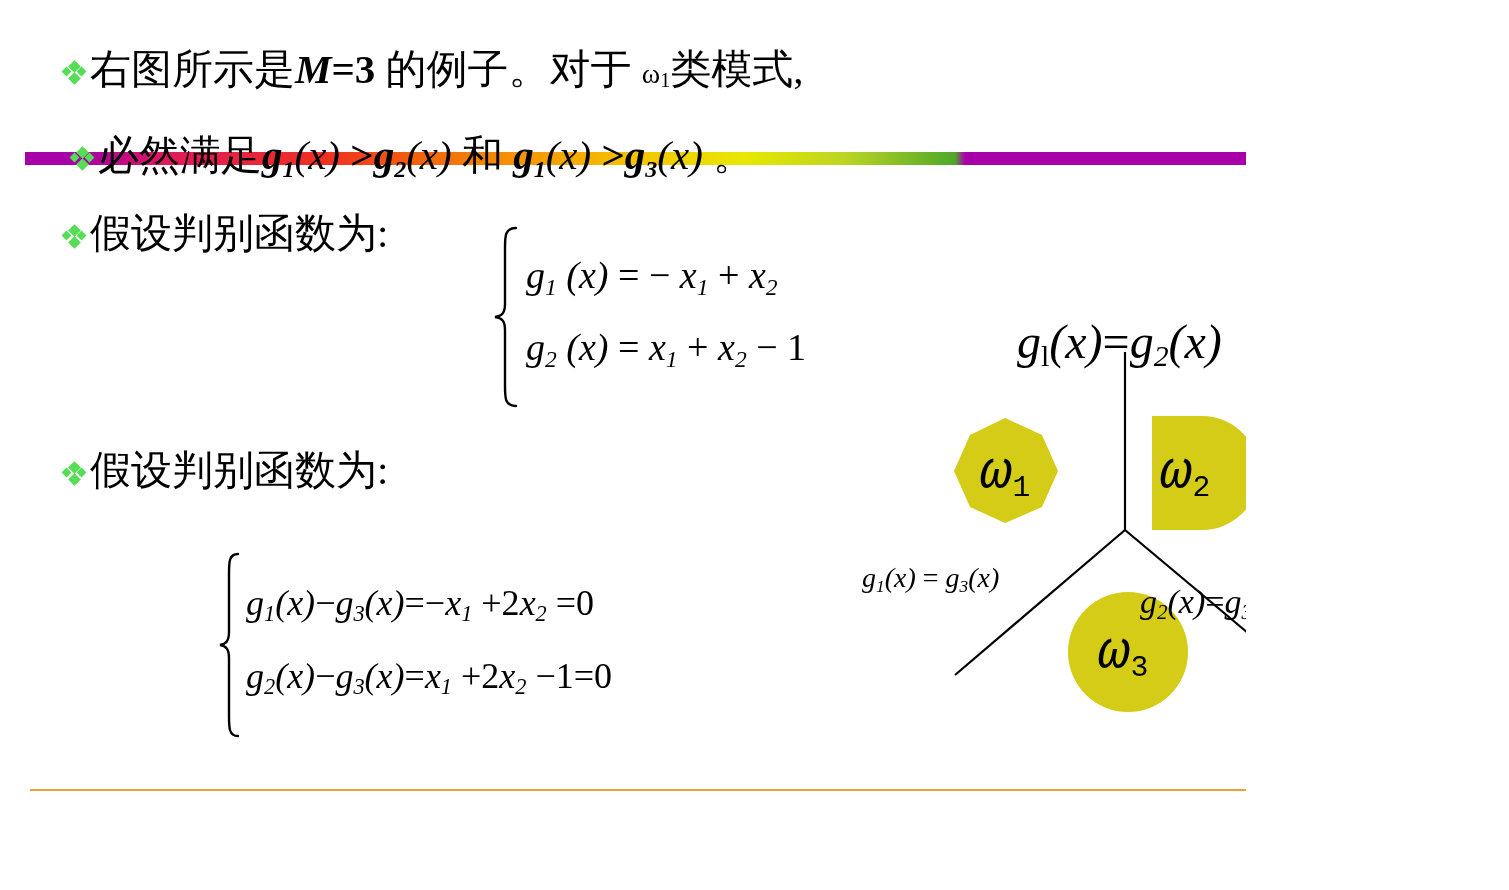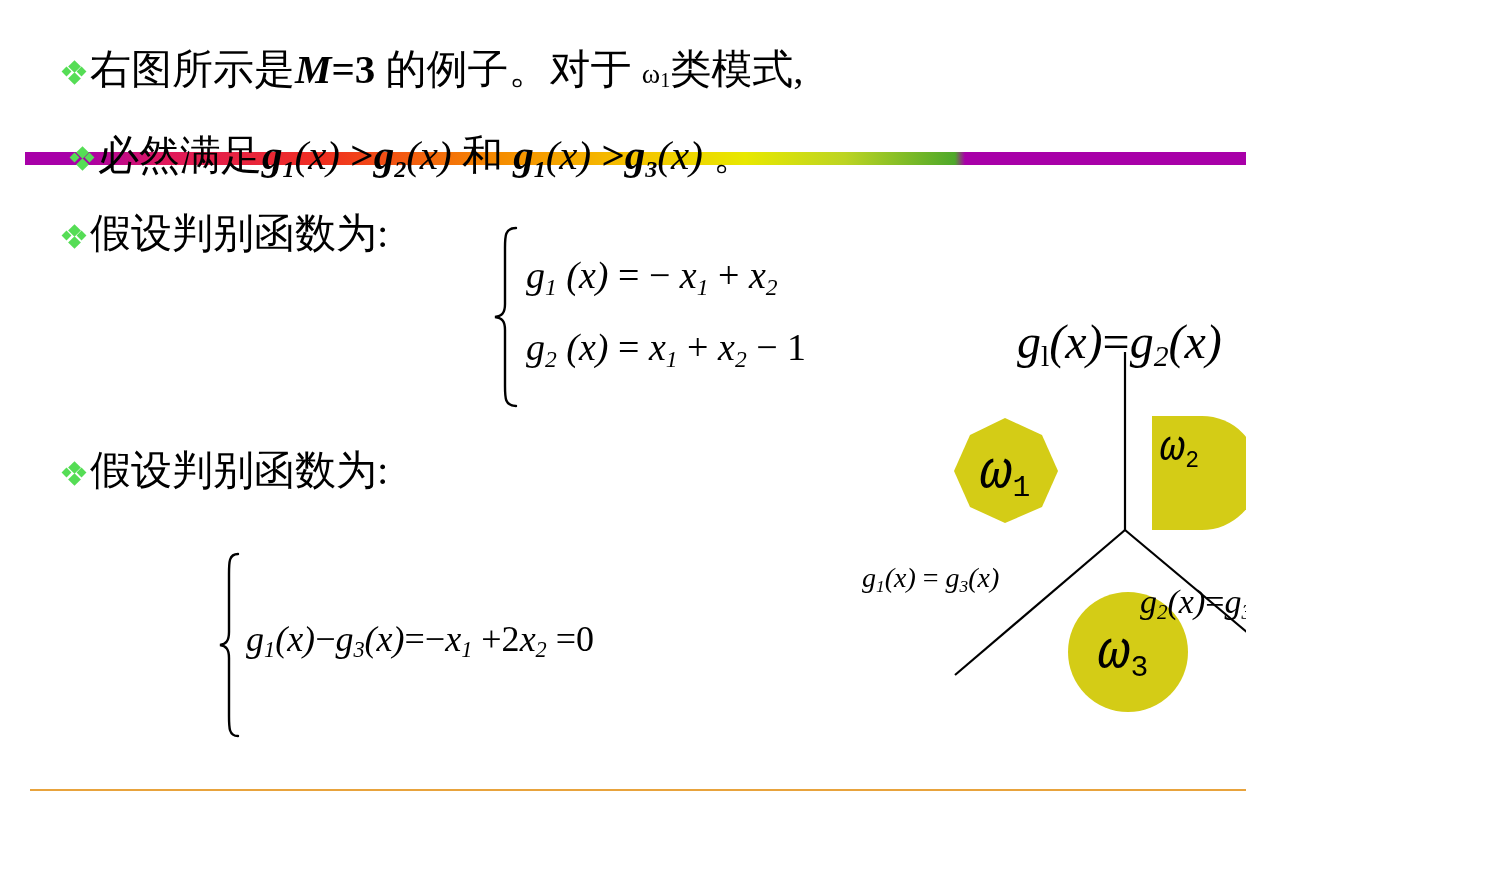--- a/index.html
+++ b/index.html
@@ -204,20 +204,23 @@
   <div class="eqsys" style="left:218px; top:552px;">
     <div class="brace">
       <svg class="brace-svg" width="26" height="186" viewBox="0 0 26 186" aria-hidden="true">
         <path d="M20 2 C11 2, 11 10, 11 22 L11 80 C11 89, 8 92, 2 93 C8 94, 11 97, 11 106 L11 164 C11 176, 11 184, 20 184" fill="none" stroke="#000" stroke-width="2.4" stroke-linecap="round"></path>
       </svg>
     </div>
     <div class="eqrows" style="margin-left:2px;">
       <div class="eqrow" style="font-size:36px; line-height:62px;">
         <span class="mathit">g</span><sub>1</sub><span class="mathit">(x)</span>−<span class="mathit">g</span><sub>3</sub><span class="mathit">(x)</span>=−<span class="mathit">x</span><sub>1</sub> +2<span class="mathit">x</span><sub>2</sub> =0
       </div>
+      <div class="eqrow" style="font-size:36px; line-height:62px;">
+        <span class="mathit">g</span><sub>2</sub><span class="mathit">(x)</span>−<span class="mathit">g</span><sub>3</sub><span class="mathit">(x)</span>=<span class="mathit">x</span><sub>1</sub> +2<span class="mathit">x</span><sub>2</sub> −1=0
+      </div>
     </div>
   </div>
 
   <div id="diagram">
 
     <svg width="640" height="440" viewBox="0 0 640 440" aria-hidden="true">
 
       <line x1="295" y1="62" x2="295" y2="240" stroke="#000" stroke-width="2.2"></line>
       <line x1="295" y1="240" x2="125" y2="385" stroke="#000" stroke-width="2.2"></line>
       <line x1="295" y1="240" x2="468" y2="385" stroke="#000" stroke-width="2.2"></line>
@@ -237,21 +240,21 @@
       <span class="mathit">g</span><sub>1</sub><span class="mathit">(x)</span> = <span class="mathit">g</span><sub>3</sub><span class="mathit">(x)</span>
     </div>
 
     <div class="dlabel" style="left:310px; top:293px; font-size:34px;">
       <span class="mathit">g</span><sub>2</sub><span class="mathit">(x)</span>=<span class="mathit">g</span><sub>3</sub><span class="mathit">(x)</span>
     </div>
 
     <div class="region-label" style="left:150px; top:152px; font-size:54px;">
       <span>ω</span><sub style="font-style:normal; font-size:0.55em; vertical-align:-0.3em;">1</sub>
     </div>
-    <div class="region-label" style="left:330px; top:135px; font-size:42px;">
+    <div class="region-label" style="left:330px; top:152px; font-size:54px;">
       <span>ω</span><sub style="font-style:normal; font-size:0.55em; vertical-align:-0.3em;">2</sub>
     </div>
     <div class="region-label" style="left:268px; top:332px; font-size:54px;">
       <span>ω</span><sub style="font-style:normal; font-size:0.55em; vertical-align:-0.3em;">3</sub>
     </div>
   </div>
 
   <div class="bottom-rule"></div>
 
 </div>

